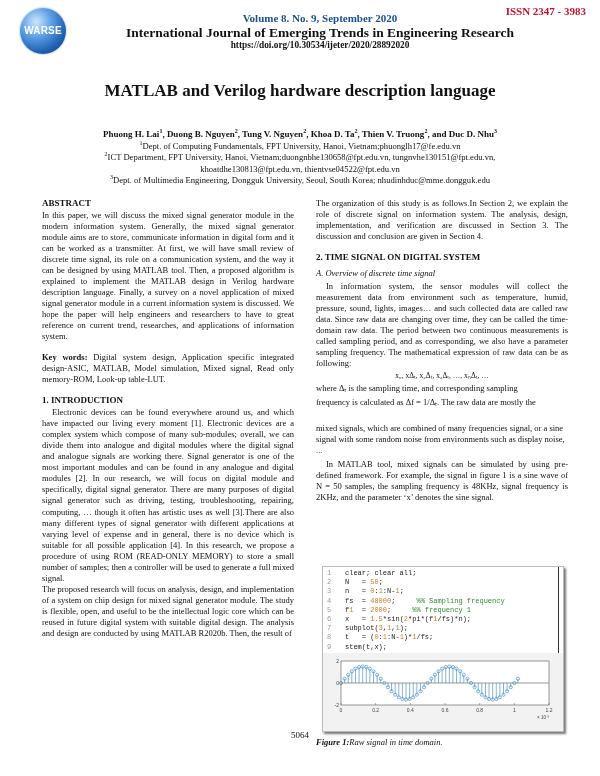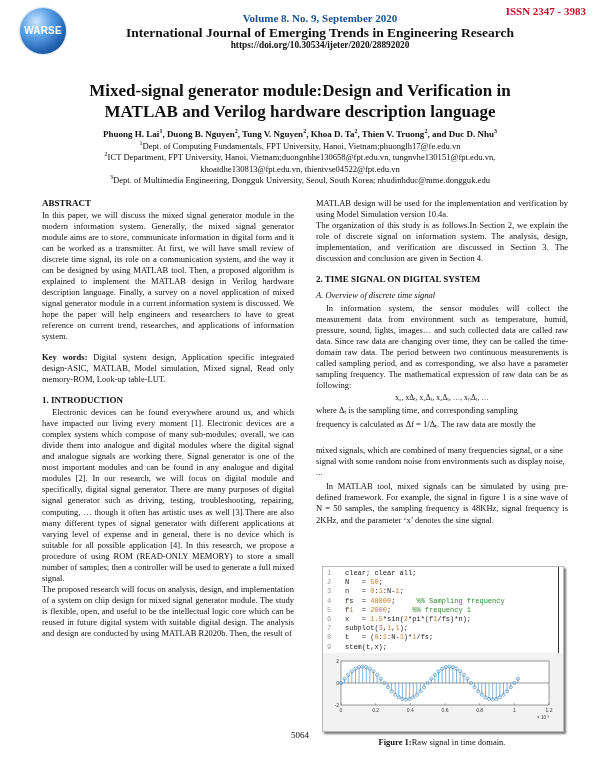--- a/index.html
+++ b/index.html
@@ -34,39 +34,38 @@
   .figure { position: absolute; left: 322px; top: 566px; width: 240px; height: 164px;
             border: 1px solid #bbb; box-shadow: 2px 2px 2px #777; background: #f2f2f2; }
   .code { position: absolute; left: 0; top: 0; width: 240px; height: 86px; background: #fff;
           font-family: "Liberation Mono", monospace; font-size: 7px; line-height: 9.2px; }
   .code .ln { position: absolute; left: 4px; width: 12px; color: #9a9a9a; }
   .code .txt { position: absolute; left: 22px; white-space: pre; color: #222; }
   .code .num { color: #c87d2a; }
   .code .cm { color: #2e8b2e; }
   .code-right { position: absolute; right: 4px; top: 0; height: 86px; border-left: 1px solid #333; width: 0; }
   .plot { position: absolute; left: 0; top: 88px; width: 240px; height: 70px; }
-  .caption { position: absolute; left: 316px; top: 737px; width: 252px; text-align: center; font-size: 8.5px; }
+  .caption { position: absolute; left: 316px; top: 737px; width: 252px; text-align: left; font-size: 8.5px; font-style: italic; }
   .caption b { font-weight: bold; }
   .pageno { position: absolute; left: 0; right: 0; top: 730px; text-align: center; font-size: 9px; }
 </style>
 </head>
 <body>
 
 <div class="issn">ISSN  2347 - 3983</div>
 <div class="logo">
     <span>WARSE</span>
   </div>
 <div class="masthead">
   <div class="vol">Volume 8. No. 9, September 2020</div>
   <div class="journal">International Journal of Emerging Trends in Engineering Research</div>
   <div class="doi">https://doi.org/10.30534/ijeter/2020/28892020</div>
 </div>
 
 <div class="title">
-  <div>Mixed-signal generator module:Design and Verification in</div>
   <div>MATLAB and Verilog hardware description language</div>
 </div>
 
 <div class="authors">
   <div class="names">
     <span>Phuong H. Lai</span><sup>1</sup>,
     <span>Duong B. Nguyen</span><sup>2</sup>,
     <span>Tung V. Nguyen</span><sup>2</sup>,
     <span>Khoa D. Ta</span><sup>2</sup>,
     <span>Thien V. Truong</span><sup>2</sup>,
@@ -84,21 +83,20 @@
   <p>In this paper, we will discuss the mixed signal generator module in the modern information system. Generally, the mixed signal generator module aims are to store, communicate information in digital form and it can be worked as a transmitter. At first, we will have small review of discrete time signal, its role on a communication system, and the way it can be designed by using MATLAB tool. Then, a proposed algorithm is explained to implement the MATLAB design in Verilog hardware description language. Finally, a survey on a novel application of mixed signal generator module in a current information system is discussed. We hope the paper will help engineers and researchers to have to great reference on current trend, researches, and applications of information system.</p>
   <div class="gap"></div>
   <p><b>Key words:</b> <span>Digital system design, Application specific integrated design-ASIC, MATLAB, Model simulation, Mixed signal, Read only memory-ROM, Look-up table-LUT.</span></p>
   <div class="gap"></div>
   <h2>1. INTRODUCTION</h2>
   <p class="indent">Electronic devices can be found everywhere around us, and which have impacted our living every moment [1]. Electronic devices are a complex system which compose of many sub-modules; overall, we can divide them into analogue and digital modules where the digital signal and analogue signals are working there. Signal generator is one of the most important modules and can be found in any analogue and digital modules [2]. In our research, we will focus on digital module and specifically, digital signal generator. There are many purposes of digital signal generator such as driving, testing, troubleshooting, repairing, computing, … though it often has artistic uses as well [3].There are also many different types of signal generator with different applications at varying level of expense and in general, there is no device which is suitable for all possible application [4]. In this research, we propose a procedure of using ROM (READ-ONLY MEMORY) to store a small number of samples; then a controller will be used to generate a full mixed signal.</p>
   <p>The proposed research will focus on analysis, design, and implementation of a system on chip design for mixed signal generator module. The study is flexible, open, and useful to be the intellectual logic core which can be reused in future digital system with suitable digital design. The analysis and design are conducted by using MATLAB R2020b. Then, the result of</p>
 </div>
 
 <div class="col right">
-  <p>MATLAB design will be used for the implementation and verification by using Model Simulation version 10.4a.</p>
   <p>The organization of this study is as follows.In Section 2, we explain the role of discrete signal on information system. The analysis, design, implementation, and verification are discussed in Section 3. The discussion and conclusion are given in Section 4.</p>
   <div class="gap"></div>
   <h2>2. TIME SIGNAL ON DIGITAL SYSTEM</h2>
   <h3>A. Overview of discrete time signal</h3>
   <p class="indent">In information system, the sensor modules will collect the measurement data from environment such as temperature, humid, pressure, sound, lights, images… and such collected data are called raw data. Since raw data are changing over time, they can be called the time-domain raw data. The period between two continuous measurements is called sampling period, and as corresponding, we also have a parameter sampling frequency. The mathematical expression of raw data can be as following:</p>
   <div class="math">x₀, xΔₜ, x₂Δₜ, x₃Δₜ, …, xₙΔₜ, …</div>
   <p>where Δₜ is the sampling time, and corresponding sampling</p>
   <p style="margin-top:3px;">frequency is calculated as Δf = 1/Δₜ. The raw data are mostly the</p>
   <p style="margin-top:15px;text-align:left;">mixed signals, which are combined of many frequencies signal, or a sine signal with some random noise from environments such as display noise, ...</p>
   <p class="indent" style="margin-top:3px;">In MATLAB tool, mixed signals can be simulated by using pre-defined framework. For example, the signal in figure 1 is a sine wave of N = 50 samples, the sampling frequency is 48KHz, signal frequency is 2KHz, and the parameter ‘x’ denotes the sine signal.</p>

